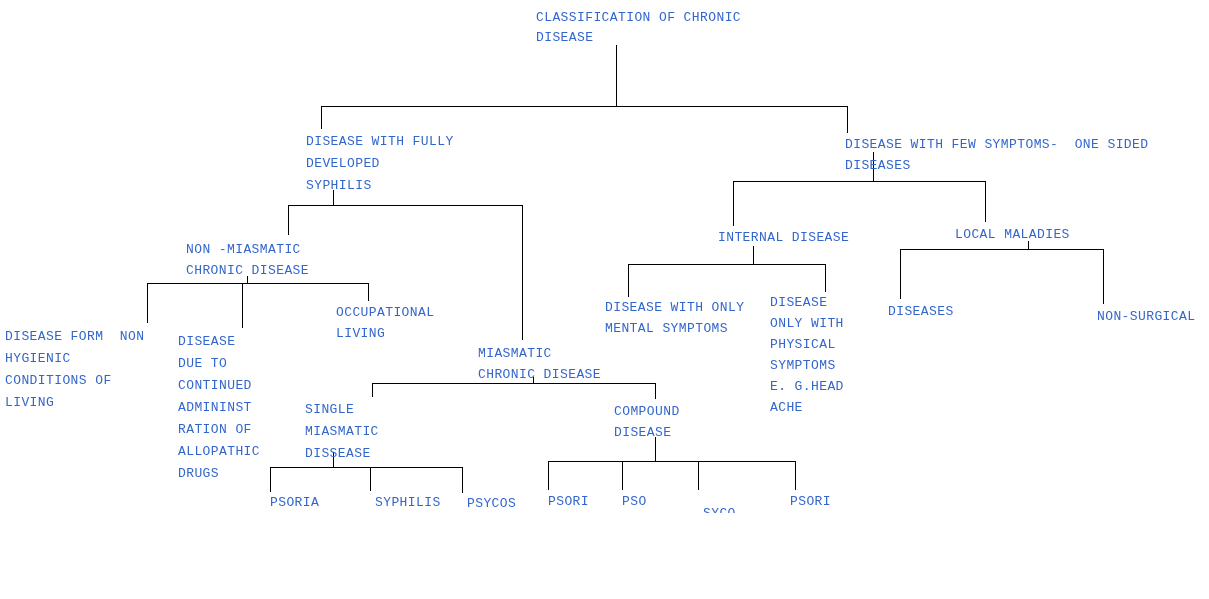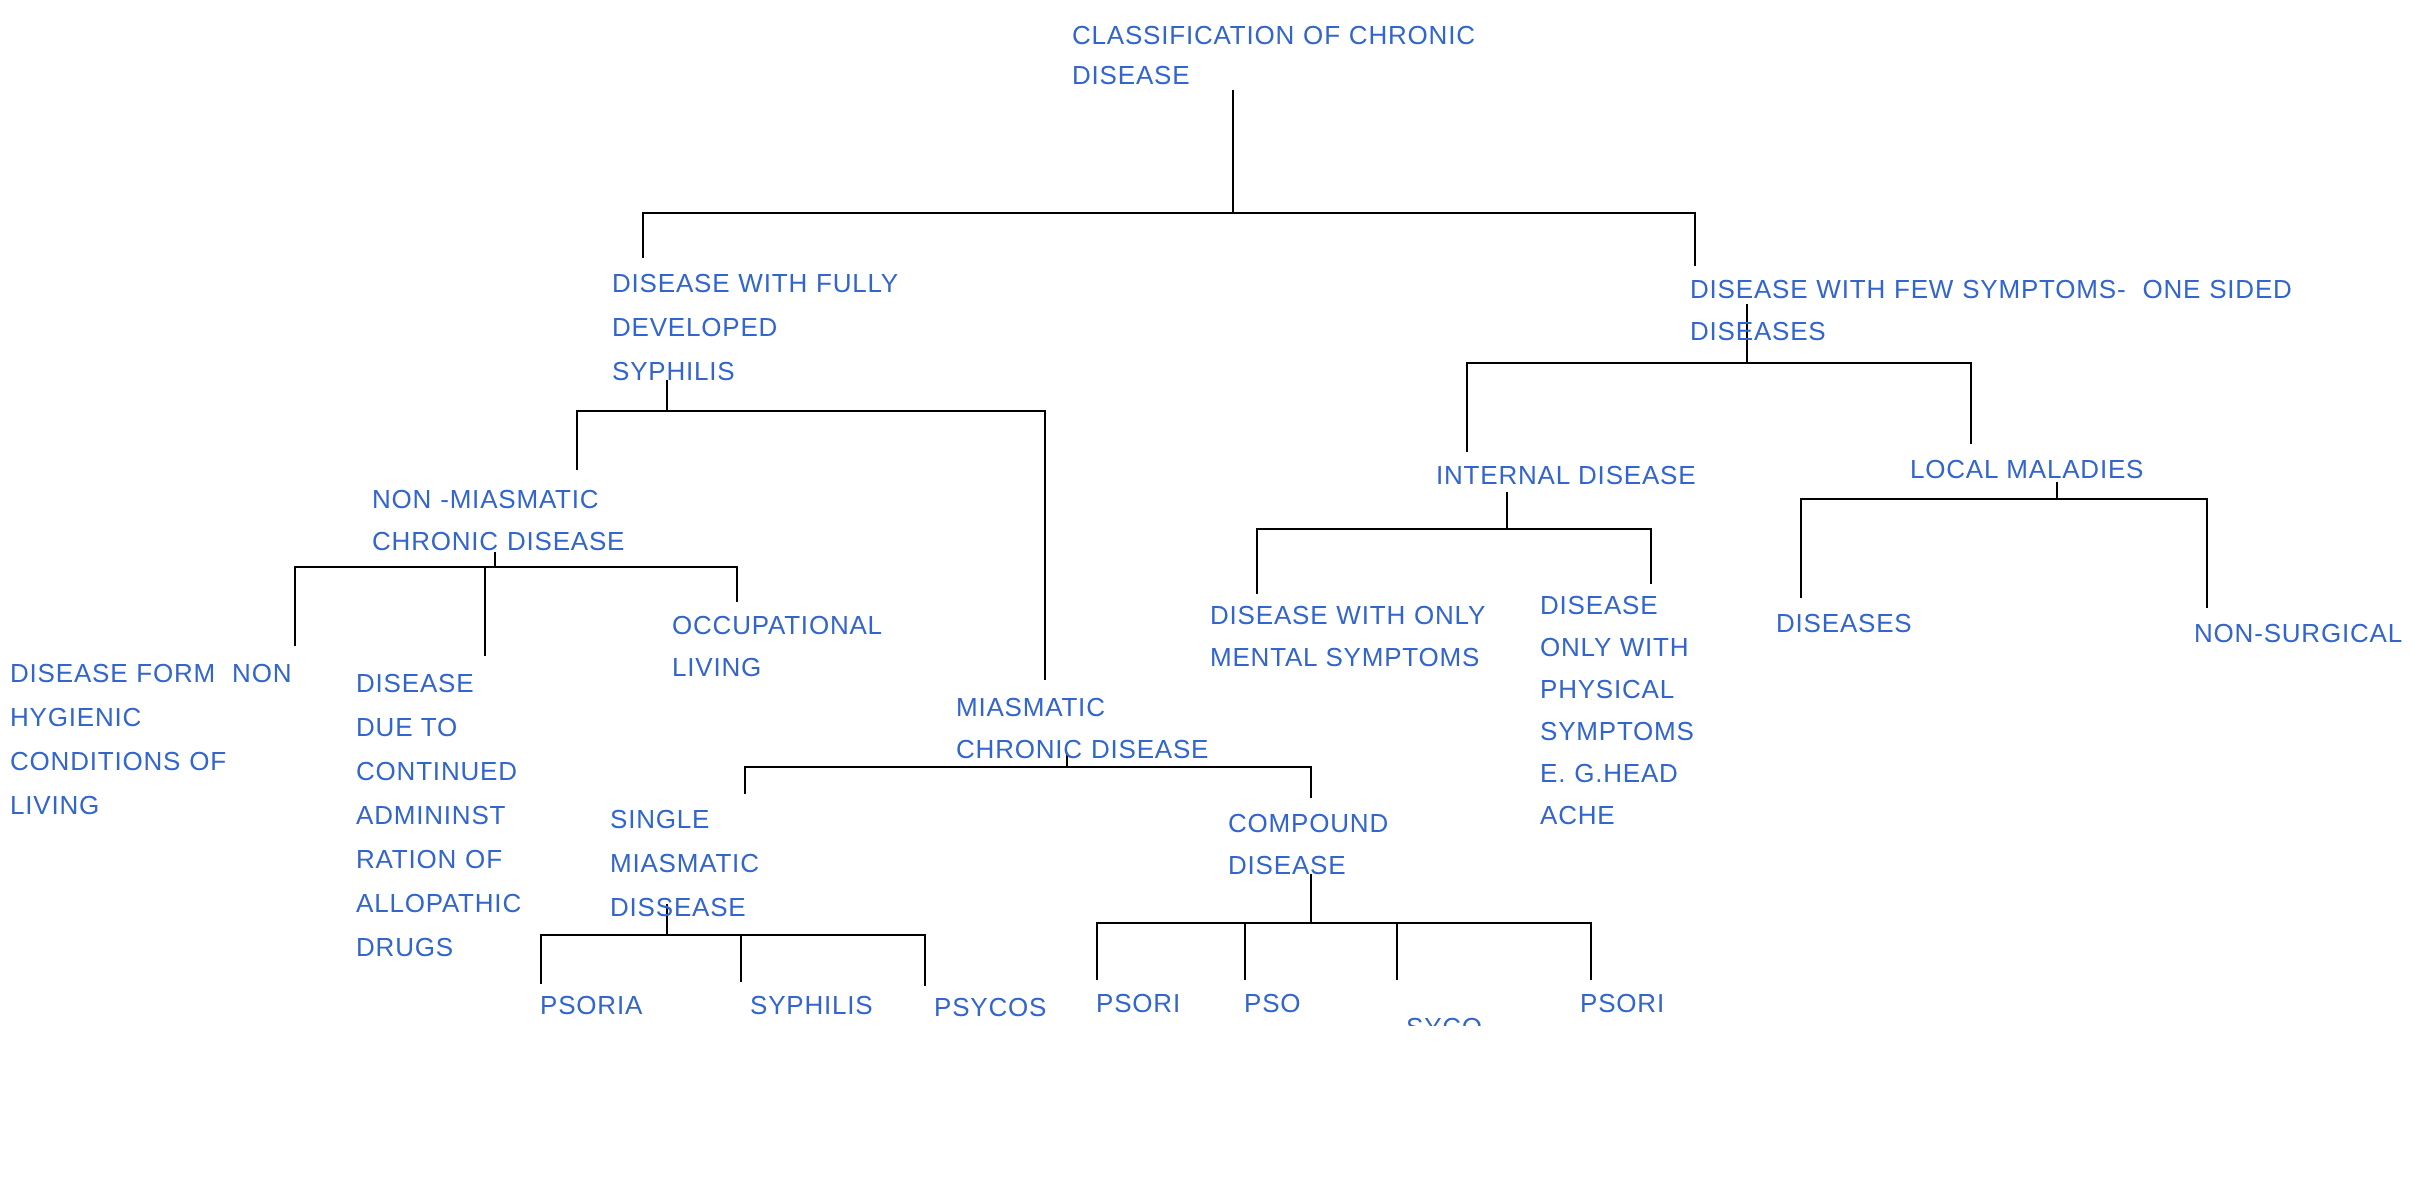--- a/index.html
+++ b/index.html
@@ -6,21 +6,21 @@
     --text-color:#3366CC;
     --line-color:#000000;
     --bg-color:#FFFFFF;
   }
   html,body{margin:0;padding:0;background:var(--bg-color);}
   .canvas{
     position:relative;
     width:1209px;height:513px;
     background:var(--bg-color);
     overflow:hidden;
-    font-family:Liberation Sans, sans-serif;
+    font-family:Liberation Mono, monospace;
   }
   .node{
     position:absolute;
     color:var(--text-color);
     font-size:13px;
     line-height:21px;
     letter-spacing:0.4px;
     white-space:pre-wrap;
   }
   .lh20{line-height:20px;}

